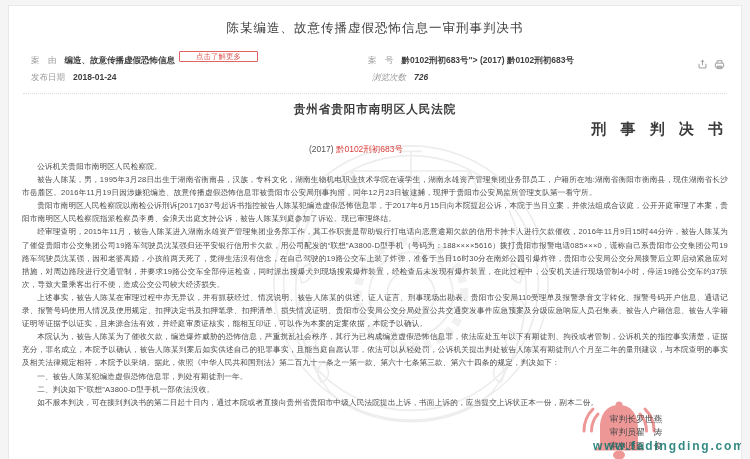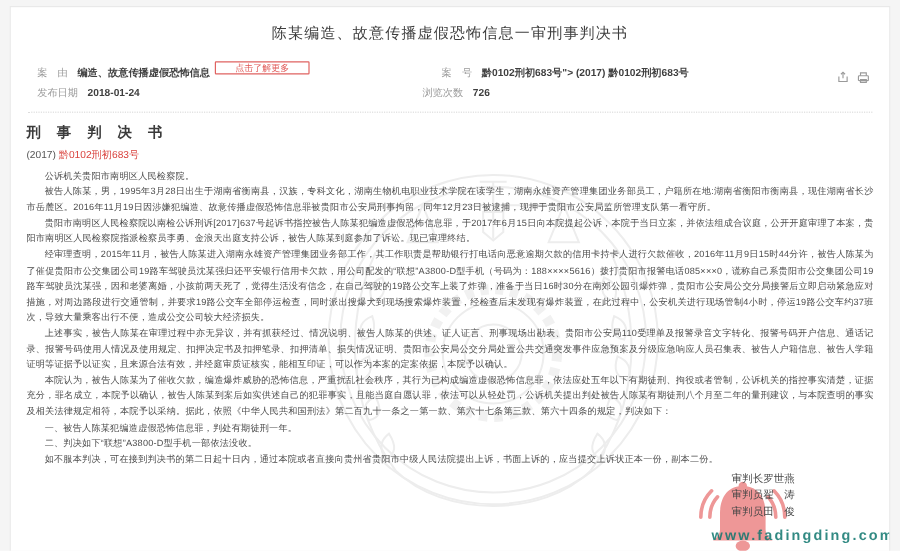--- a/index.html
+++ b/index.html
@@ -21,33 +21,33 @@
   .meta{
     position:relative;margin:16px 14px 0 14px;height:40px;
     border-bottom:1px dotted #dcdcdc;
     font-size:8.5px;color:#9a9a9a;
   }
   .meta .lbl{color:#9a9a9a;margin-right:8px;}
   .meta .val{color:#3f3f3f;font-weight:bold;}
   .meta-cause{position:absolute;left:8px;top:2px;white-space:nowrap;}
   .meta-date{position:absolute;left:8px;top:19px;white-space:nowrap;}
   .meta-caseno{position:absolute;left:345px;top:2px;white-space:nowrap;}
-  .meta-views{position:absolute;left:329px;top:19px;white-space:nowrap;}
+  .meta-views{position:absolute;left:349px;top:19px;white-space:nowrap;font-style:italic;}
   .badge{
     display:inline-block;border:1px solid #e06361;color:#e05a58;
     font-size:7.5px;line-height:9px;padding:0 16px;margin-left:4px;
     position:relative;top:-4px;background:#fff;border-radius:1px;cursor:pointer;
   }
   .red{color:#d9423d;}
   .meta-icons{position:absolute;right:2px;top:6px;display:flex;gap:6px;}
   .meta-icons svg{display:block;cursor:pointer;}
   .doc{position:relative;margin:8px 13px 0 13px;z-index:2;}
   .court{text-align:center;font-size:11.5px;font-weight:bold;color:#3b3b3b;letter-spacing:1px;}
-  .doctype{text-align:left;font-size:12px;font-weight:bold;color:#3b3b3b;letter-spacing:5px;margin-top:3px;}
-  .doc-caseno{text-align:left;font-size:8.5px;color:#555;padding-right:38px;margin-top:5px;margin-bottom:4px;}
+  .doctype{text-align:right;font-size:15px;font-weight:bold;color:#3b3b3b;letter-spacing:5px;margin-top:3px;}
+  .doc-caseno{text-align:center;font-size:8.5px;color:#555;padding-right:38px;margin-top:5px;margin-bottom:4px;}
   .body-text p{
     margin:0;font-size:7.6px;line-height:13.1px;color:#4c4c4c;
     text-align:justify;text-indent:2em;letter-spacing:0.2px;
   }
   .sig{width:128px;margin:4px 28px 0 auto;font-size:8.8px;color:#474747;position:relative;z-index:2;}
   .sig-row{display:flex;justify-content:center;line-height:13.5px;}
   
   .emblem{position:absolute;left:262px;top:92px;z-index:1;pointer-events:none;}
   .bell{position:absolute;left:570px;top:390px;z-index:1;pointer-events:none;}
   .wm-text{
@@ -88,20 +88,21 @@
         <svg width="11" height="11" viewBox="0 0 16 16" fill="none" stroke="#9a9a9a" stroke-width="1.4">
           <rect x="2" y="6" width="12" height="6" rx="1"></rect>
             <path d="M4.5 6V2.5h7V6"></path>
             <path d="M4.5 10.5h7V14h-7z"></path>
         </svg>
       </span>
     </div>
   </div>
 
   <div class="doc">
+    <div class="court">贵州省贵阳市南明区人民法院</div>
     <div class="doctype">刑 事 判 决 书</div>
     <div class="doc-caseno">
       <span>(2017) </span><span class="red">黔0102刑初683号</span>
     </div>
     <div class="body-text">
       <p>公诉机关贵阳市南明区人民检察院。</p>
       <p>被告人陈某，男，1995年3月28日出生于湖南省衡南县，汉族，专科文化，湖南生物机电职业技术学院在读学生，湖南永雄资产管理集团业务部员工，户籍所在地:湖南省衡阳市衡南县，现住湖南省长沙市岳麓区。2016年11月19日因涉嫌犯编造、故意传播虚假恐怖信息罪被贵阳市公安局刑事拘留，同年12月23日被逮捕，现押于贵阳市公安局监所管理支队第一看守所。</p>
       <p>贵阳市南明区人民检察院以南检公诉刑诉[2017]637号起诉书指控被告人陈某犯编造虚假恐怖信息罪，于2017年6月15日向本院提起公诉，本院于当日立案，并依法组成合议庭，公开开庭审理了本案，贵阳市南明区人民检察院指派检察员李勇、金浪天出庭支持公诉，被告人陈某到庭参加了诉讼。现已审理终结。</p>
       <p>经审理查明，2015年11月，被告人陈某进入湖南永雄资产管理集团业务部工作，其工作职责是帮助银行打电话向恶意逾期欠款的信用卡持卡人进行欠款催收，2016年11月9日15时44分许，被告人陈某为了催促贵阳市公交集团公司19路车驾驶员沈某强归还平安银行信用卡欠款，用公司配发的“联想”A3800-D型手机（号码为：188××××5616）拨打贵阳市报警电话085×××0，谎称自己系贵阳市公交集团公司19路车驾驶员沈某强，因和老婆离婚，小孩前两天死了，觉得生活没有信念，在自己驾驶的19路公交车上装了炸弹，准备于当日16时30分在南郊公园引爆炸弹，贵阳市公安局公交分局接警后立即启动紧急应对措施，对周边路段进行交通管制，并要求19路公交车全部停运检查，同时派出搜爆犬到现场搜索爆炸装置，经检查后未发现有爆炸装置，在此过程中，公安机关进行现场管制4小时，停运19路公交车约37班次，导致大量乘客出行不便，造成公交公司较大经济损失。</p>
       <p>上述事实，被告人陈某在审理过程中亦无异议，并有抓获经过、情况说明、被告人陈某的供述、证人证言、刑事现场出勘表、贵阳市公安局110受理单及报警录音文字转化、报警号码开户信息、通话记录、报警号码使用人情况及使用规定、扣押决定书及扣押笔录、扣押清单、损失情况证明、贵阳市公安局公交分局处置公共交通突发事件应急预案及分级应急响应人员召集表、被告人户籍信息、被告人学籍证明等证据予以证实，且来源合法有效，并经庭审质证核实，能相互印证，可以作为本案的定案依据，本院予以确认。</p>

